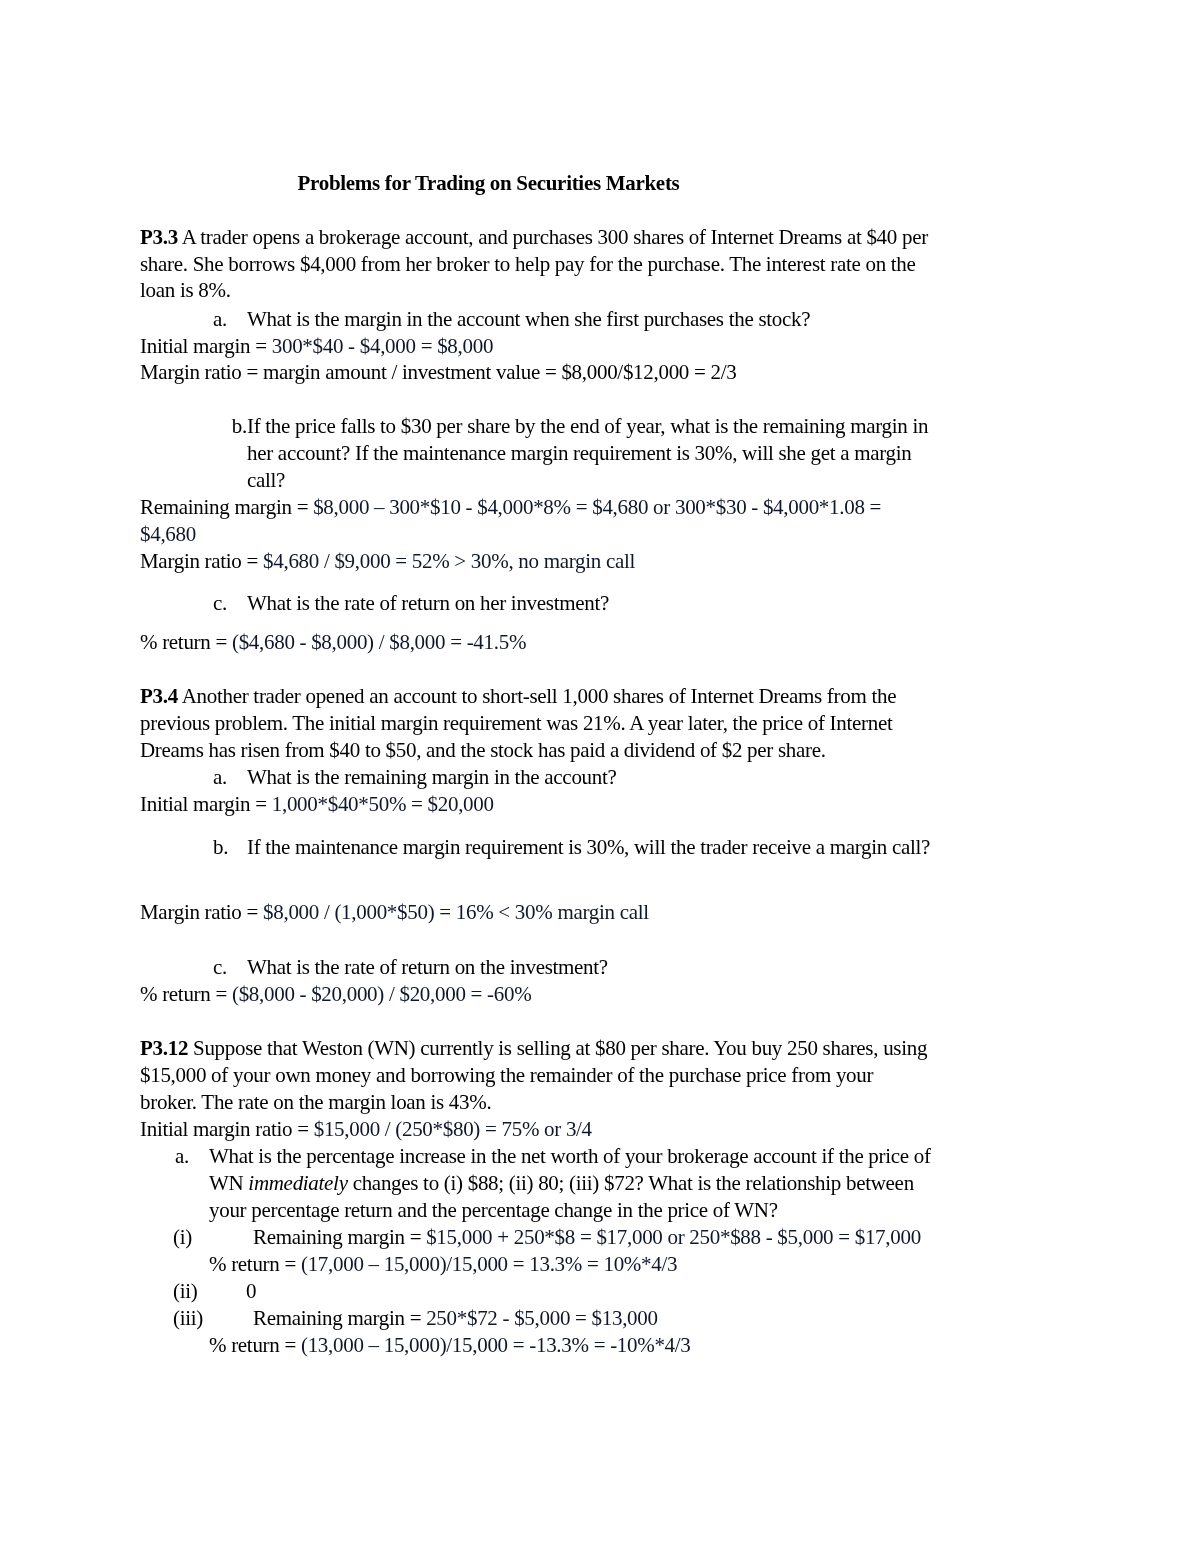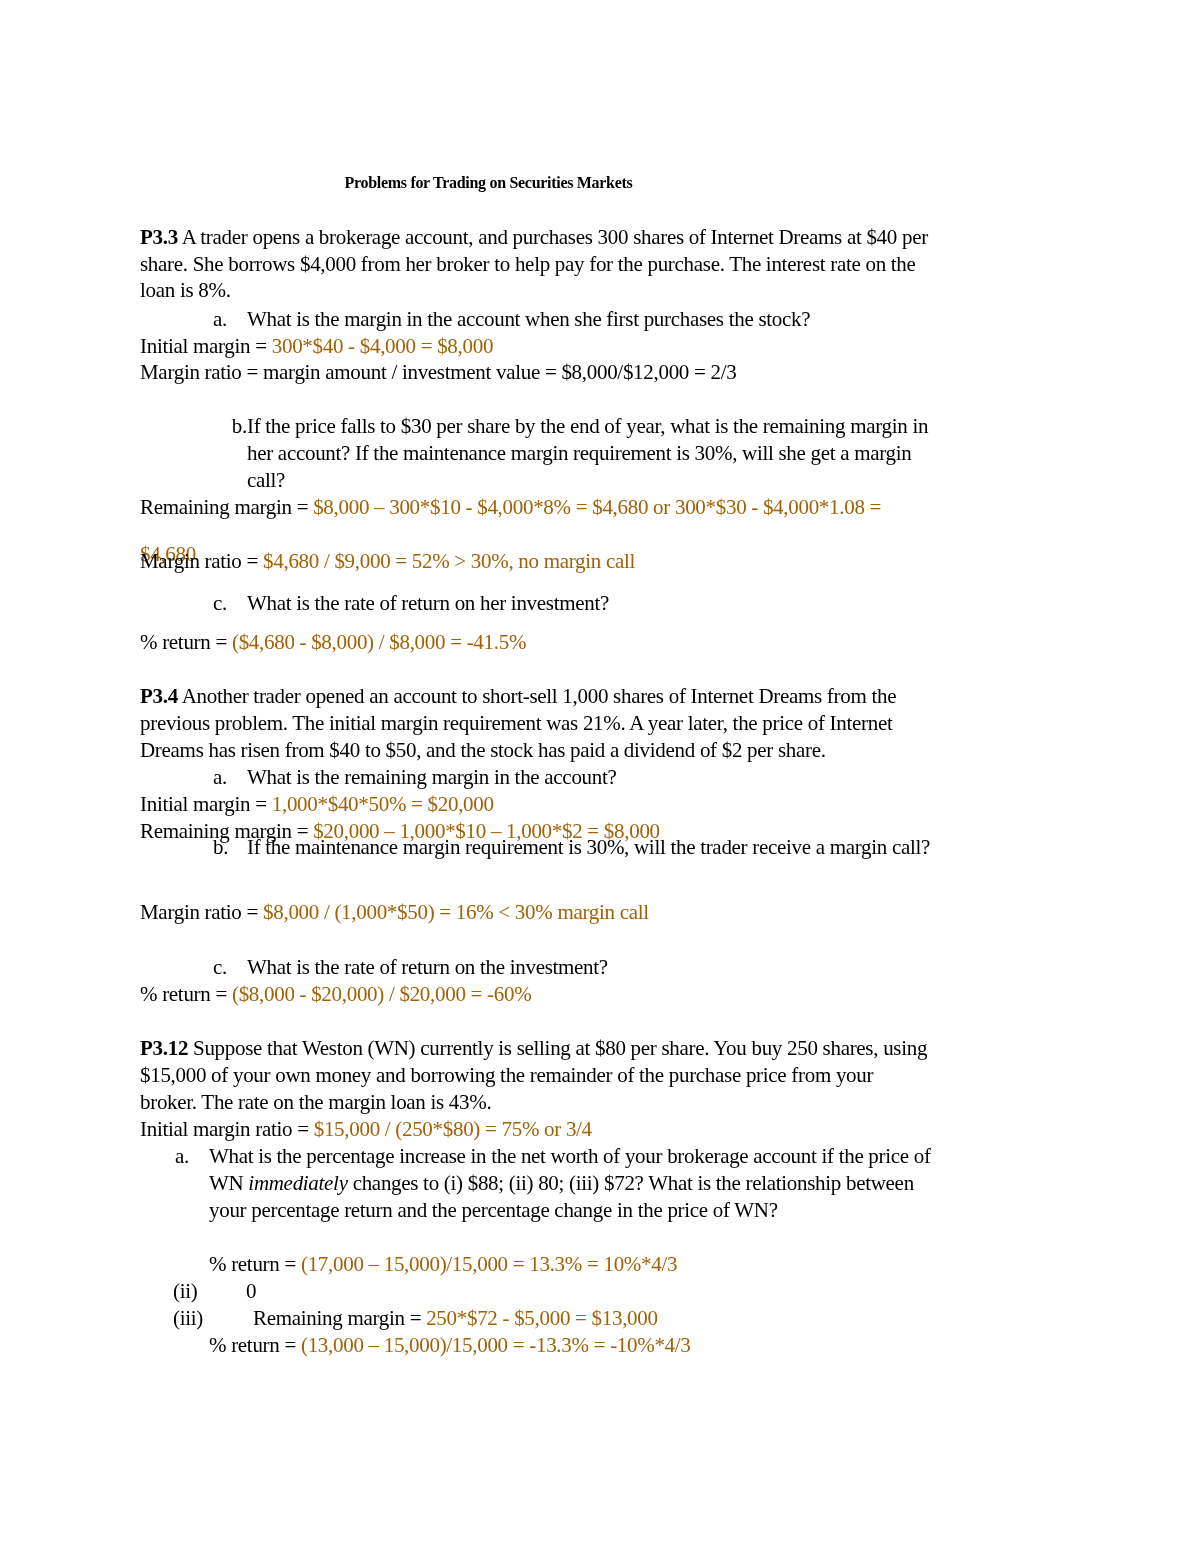--- a/index.html
+++ b/index.html
@@ -3,23 +3,23 @@
 <meta charset="utf-8">
 <style>
   html, body { margin: 0; padding: 0; background: #ffffff; }
   body { width: 1200px; height: 1553px; position: relative; overflow: hidden; }
   .page {
     position: absolute; left: 0; top: 0; width: 1200px; height: 1553px;
     font-family: "Liberation Serif", "DejaVu Serif", serif;
     font-size: 21px; color: #000; letter-spacing: -0.3px;
   }
   .line { position: absolute; left: 140px; white-space: nowrap; line-height: 26px; }
-  .title { position: absolute; top: 170px; left: 0; width: 977px; text-align: center; font-weight: bold; font-size: 16px; line-height: 26px; }
+  .title { position: absolute; top: 170px; left: 0; width: 977px; text-align: center; font-weight: bold; font-size: 21px; line-height: 26px; }
   .bold { font-weight: bold; }
-  .red { color: #a16207; margin-top: 20px; }
+  .red { color: #0f172a; }
   .ital { font-style: italic; }
   .sub-marker { display: inline-block; width: 34px; }
   .roman { display: inline-block; width: 70px; }
 </style>
 </head>
 <body>
 
 <div class="page">
 
   <div class="title">Problems for Trading on Securities Markets</div>
@@ -41,37 +41,37 @@
 
   <div class="line" style="top:590px; left:213px;"><span class="sub-marker">c.</span><span>What is the rate of return on her investment?</span></div>
   <div class="line" style="top:629px;"><span>% return = </span><span class="red">($4,680 - $8,000) / $8,000 = -41.5%</span></div>
 
   <div class="line" style="top:683px;"><span class="bold">P3.4</span><span> Another trader opened an account to short-sell 1,000 shares of Internet Dreams from the</span></div>
   <div class="line" style="top:710px;">previous problem. The initial margin requirement was 21%. A year later, the price of Internet</div>
   <div class="line" style="top:737px;">Dreams has risen from $40 to $50, and the stock has paid a dividend of $2 per share.</div>
 
   <div class="line" style="top:764px; left:213px;"><span class="sub-marker">a.</span><span>What is the remaining margin in the account?</span></div>
   <div class="line" style="top:791px;"><span>Initial margin = </span><span class="red">1,000*$40*50% = $20,000</span></div>
-  <div class="line" style="top:818px;"><span>Remaining margin = </span><span class="red">$20,000 – 1,000*$10 – 1,000*$2 = $8,000</span></div>
 
   <div class="line" style="top:834px; left:213px;"><span class="sub-marker">b.</span><span>If the maintenance margin requirement is 30%, will the trader receive a margin call?</span></div>
   <div class="line" style="top:899px;"><span>Margin ratio = </span><span class="red">$8,000 / (1,000*$50) = 16% &lt; 30% margin call</span></div>
 
   <div class="line" style="top:954px; left:213px;"><span class="sub-marker">c.</span><span>What is the rate of return on the investment?</span></div>
   <div class="line" style="top:981px;"><span>% return = </span><span class="red">($8,000 - $20,000) / $20,000 = -60%</span></div>
 
   <div class="line" style="top:1035px;"><span class="bold">P3.12</span><span> Suppose that Weston (WN) currently is selling at $80 per share. You buy 250 shares, using</span></div>
   <div class="line" style="top:1062px;">$15,000 of your own money and borrowing the remainder of the purchase price from your</div>
   <div class="line" style="top:1089px;">broker. The rate on the margin loan is 43%.</div>
   <div class="line" style="top:1116px;"><span>Initial margin ratio = </span><span class="red">$15,000 / (250*$80) = 75% or 3/4</span></div>
 
   <div class="line" style="top:1143px; left:175px;"><span class="sub-marker">a.</span><span>What is the percentage increase in the net worth of your brokerage account if the price of</span></div>
   <div class="line" style="top:1170px; left:209px;"><span>WN </span><span class="ital">immediately</span><span> changes to (i) $88; (ii) 80; (iii) $72? What is the relationship between</span></div>
   <div class="line" style="top:1197px; left:209px;">your percentage return and the percentage change in the price of WN?</div>
 
+  <div class="line" style="top:1224px; left:173px;"><span class="roman" style="width:80px;">(i)</span><span>Remaining margin = </span><span class="red">$15,000 + 250*$8 = $17,000 or 250*$88 - $5,000 = $17,000</span></div>
   <div class="line" style="top:1251px; left:209px;"><span>% return = </span><span class="red">(17,000 – 15,000)/15,000 = 13.3% = 10%*4/3</span></div>
 
   <div class="line" style="top:1278px; left:173px;"><span class="roman" style="width:73px;">(ii)</span><span>0</span></div>
 
   <div class="line" style="top:1305px; left:173px;"><span class="roman" style="width:80px;">(iii)</span><span>Remaining margin = </span><span class="red">250*$72 - $5,000 = $13,000</span></div>
   <div class="line" style="top:1332px; left:209px;"><span>% return = </span><span class="red">(13,000 – 15,000)/15,000 = -13.3% = -10%*4/3</span></div>
 
 </div>
 
 </body></html>

